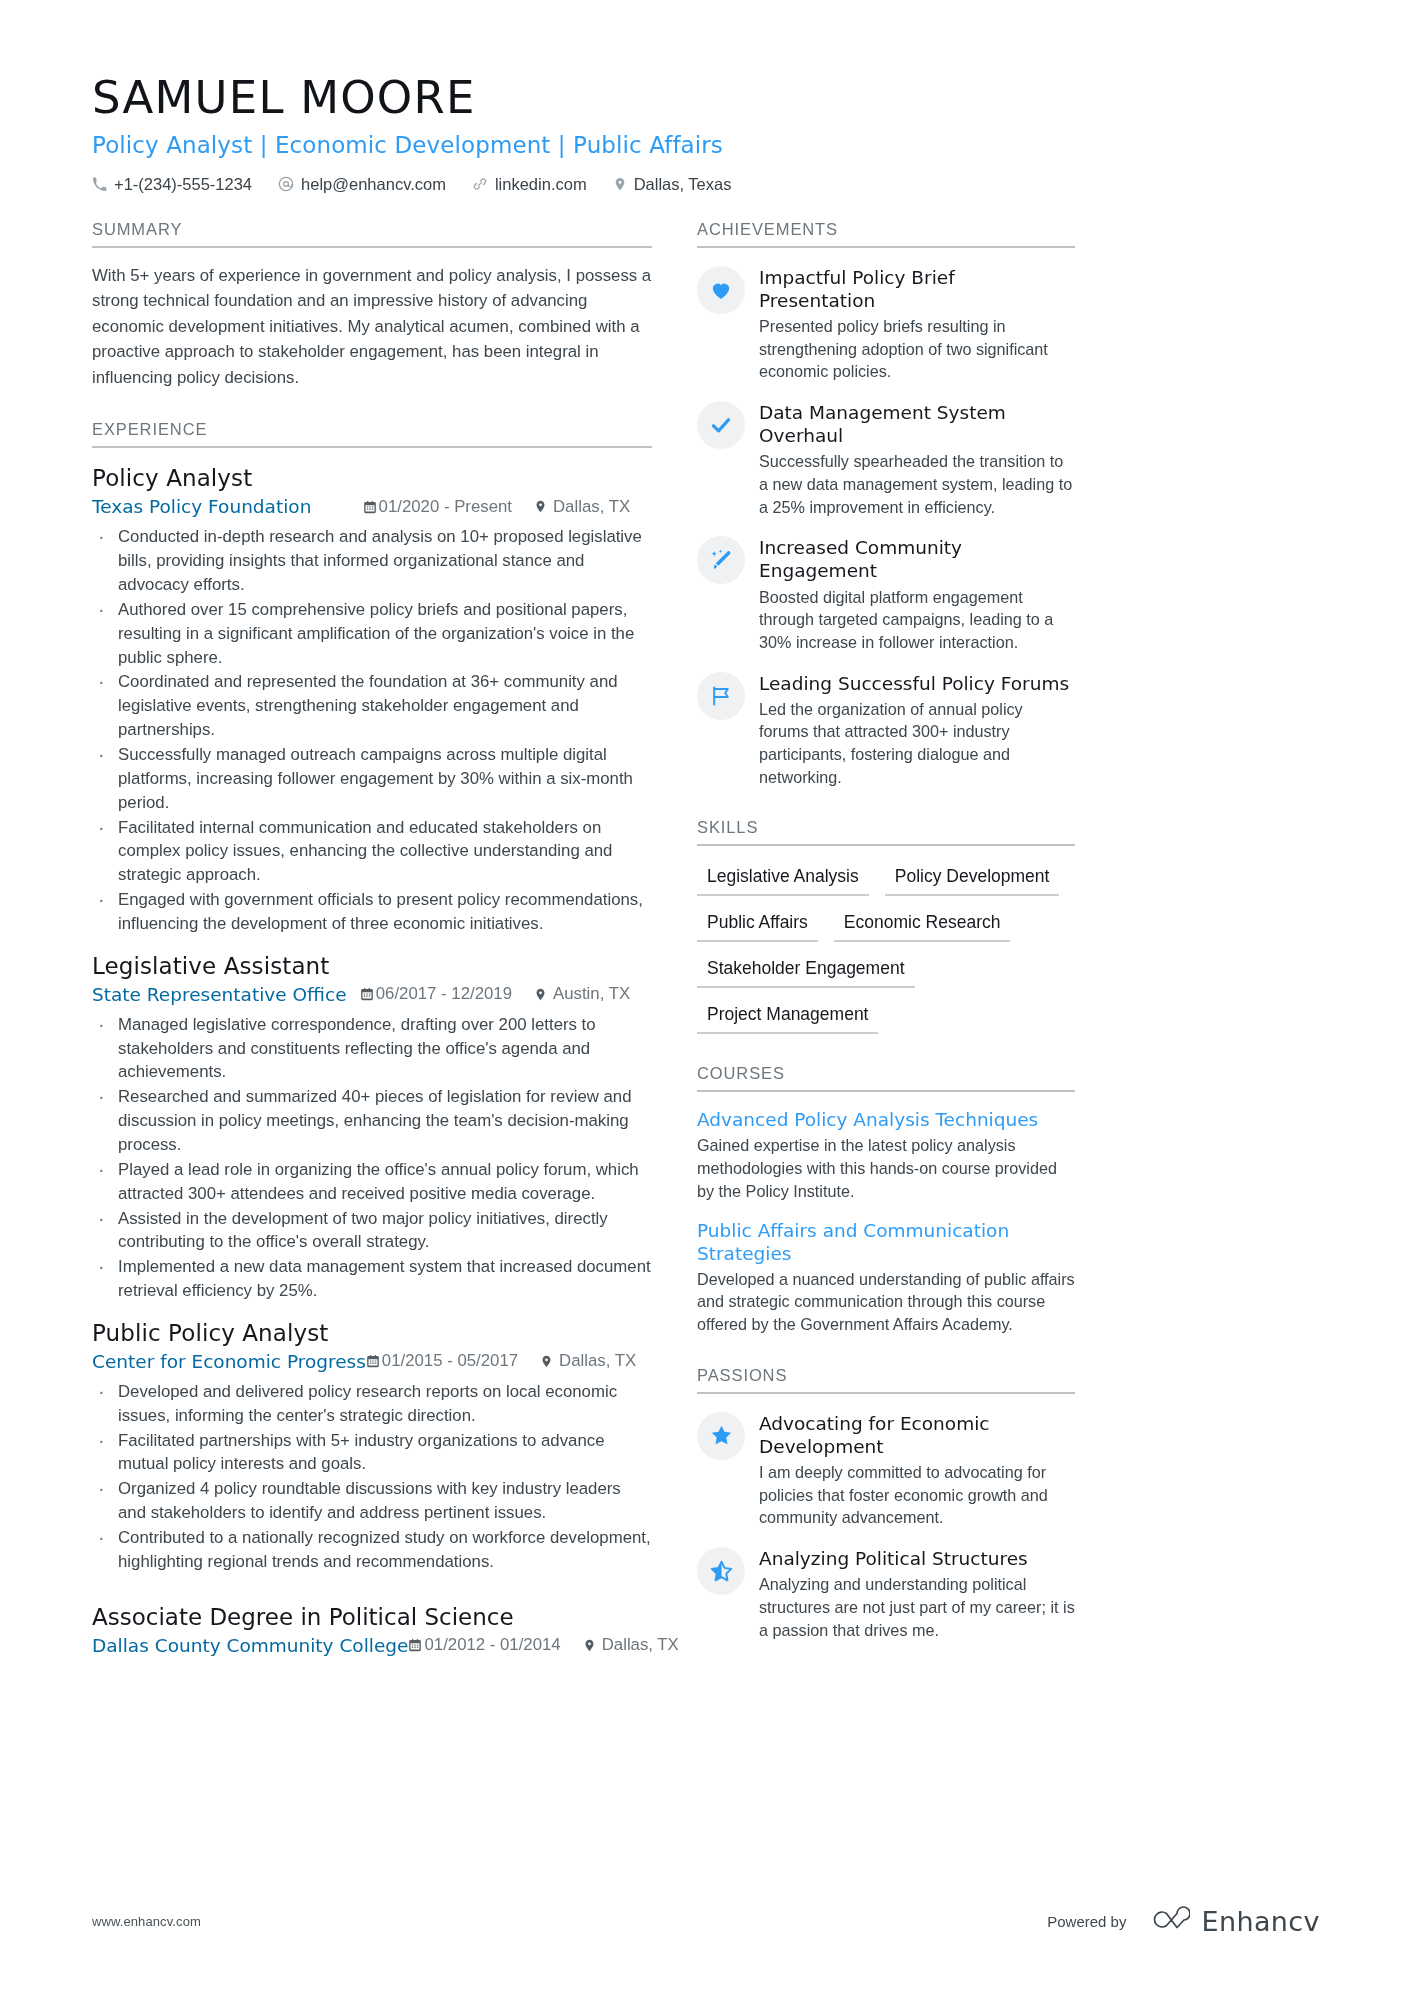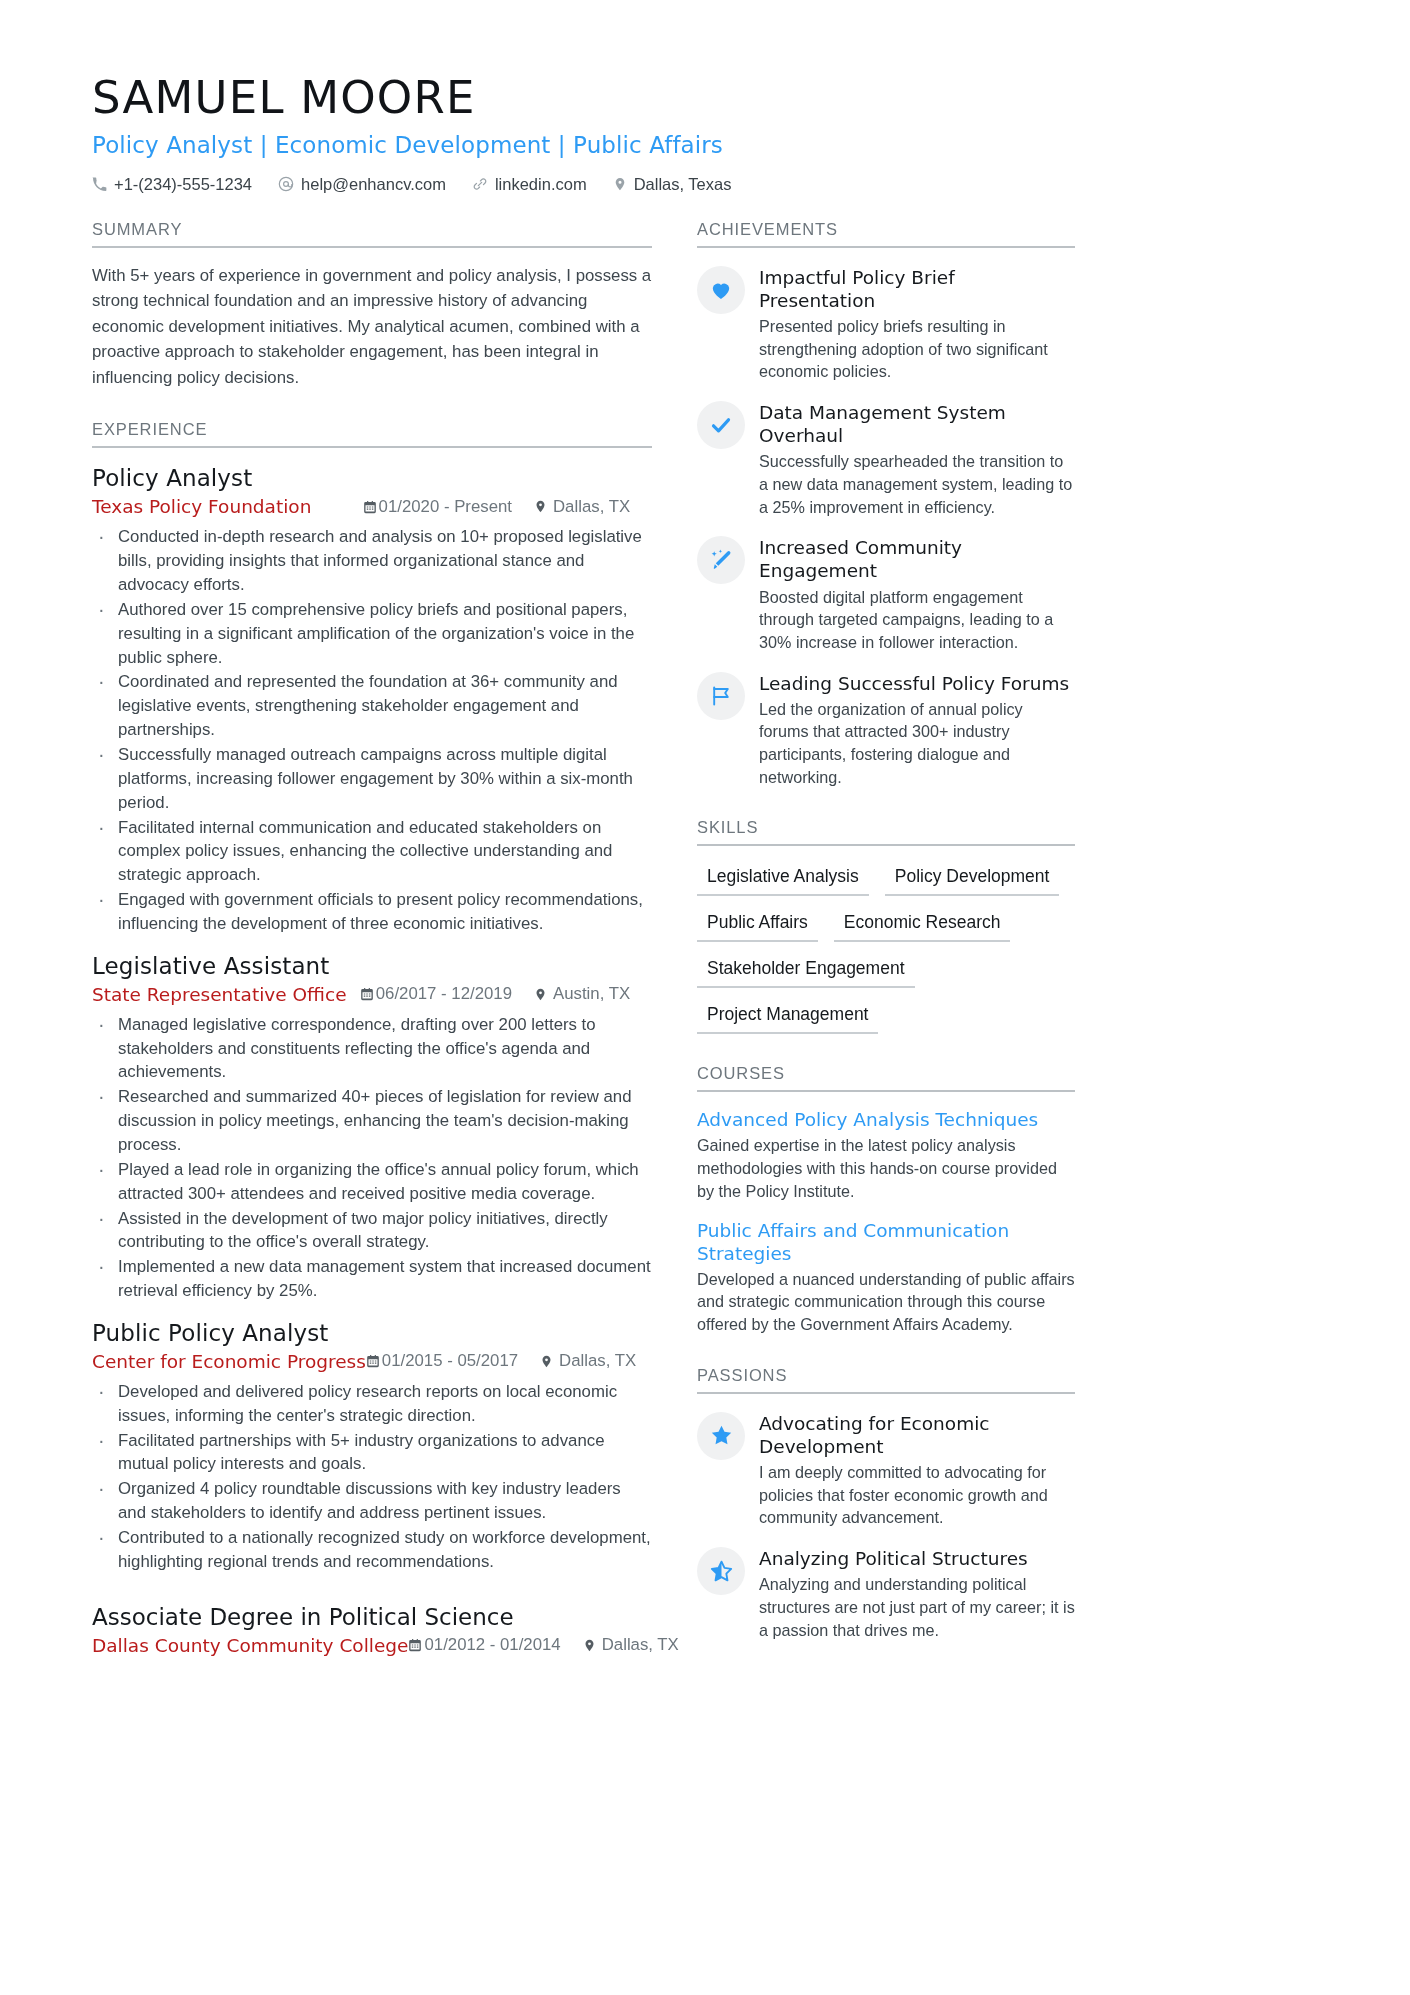--- a/index.html
+++ b/index.html
@@ -97,21 +97,21 @@
     letter-spacing: 0.1px;
   }
   .job-meta {
     display: flex;
     align-items: center;
     margin-top: 5px;
     font-size: 16.8px;
   }
   .job-company {
     font-family: "DejaVu Sans", sans-serif;
-    color: #b91c1c;
+    color: #0369a1;
     font-size: 18.5px;
     flex: 0 0 auto;
   }
   .job-date {
     color: #6d767d;
     display: flex;
     align-items: center;
     gap: 2px;
     margin-left: auto;
     white-space: nowrap;
@@ -551,14 +551,28 @@
           <div class="icon-body">
             <div class="icon-head">Analyzing Political Structures</div>
             <div class="icon-desc">Analyzing and understanding political structures are not just part of my career; it is a passion that drives me.</div>
           </div>
         </div>
       </div>
 
     </div>
   </div>
 
+  <div class="footer">
+    <span class="footer-url">www.enhancv.com</span>
+    <span class="footer-right">
+      <span class="powered">Powered by</span>
+      <span class="brand">
+        <span>
+          <svg width="46" height="27" viewBox="0 0 46 27" fill="none" stroke="#3d464d" stroke-width="1.7" stroke-linecap="round" stroke-linejoin="round">
+            <path d="M22.5 7.5 A7.5 7.5 0 1 0 22.5 19.5 L33 7.5 A6.5 6.5 0 1 1 40 14 L33 21.5 Z"></path>
+          </svg>
+        </span>
+        <span class="brand-name">Enhancv</span>
+      </span>
+    </span>
+  </div>
 
 </div>
 
 </body></html>

